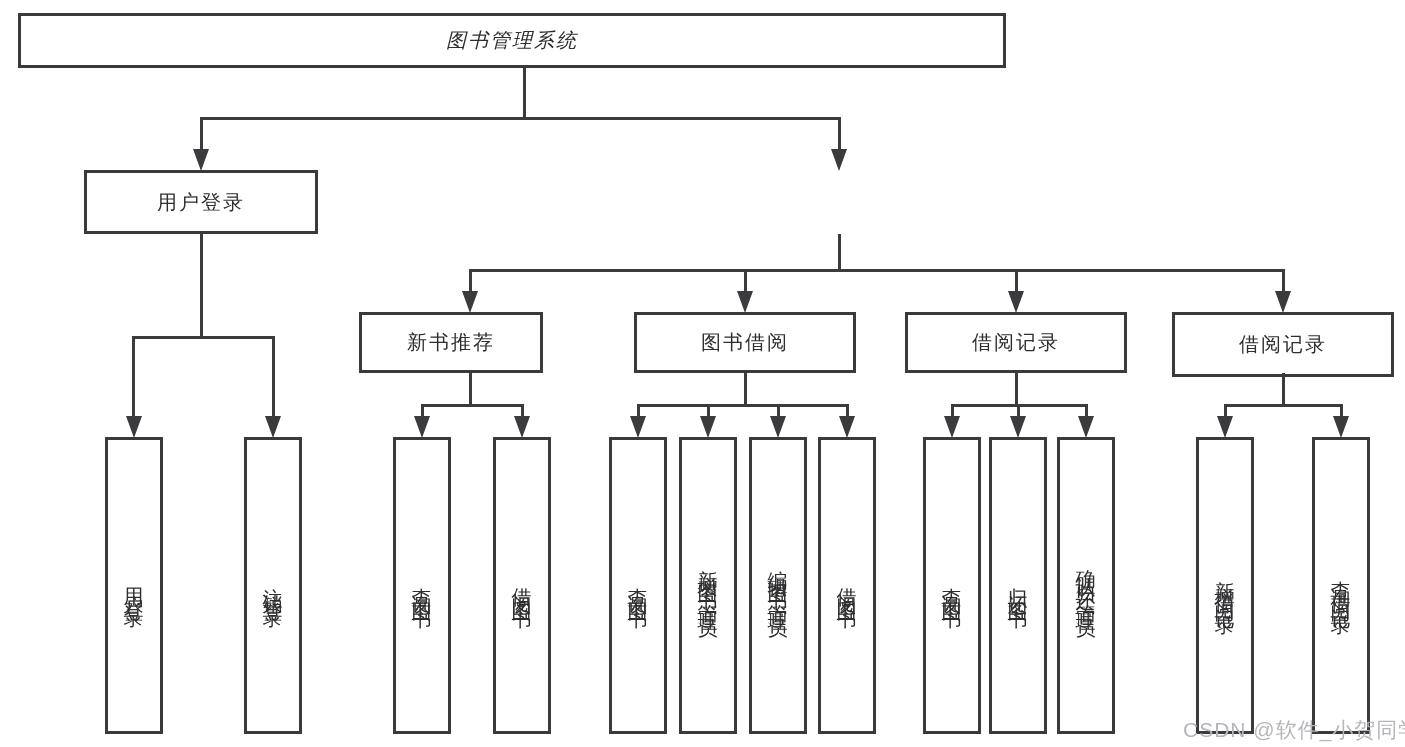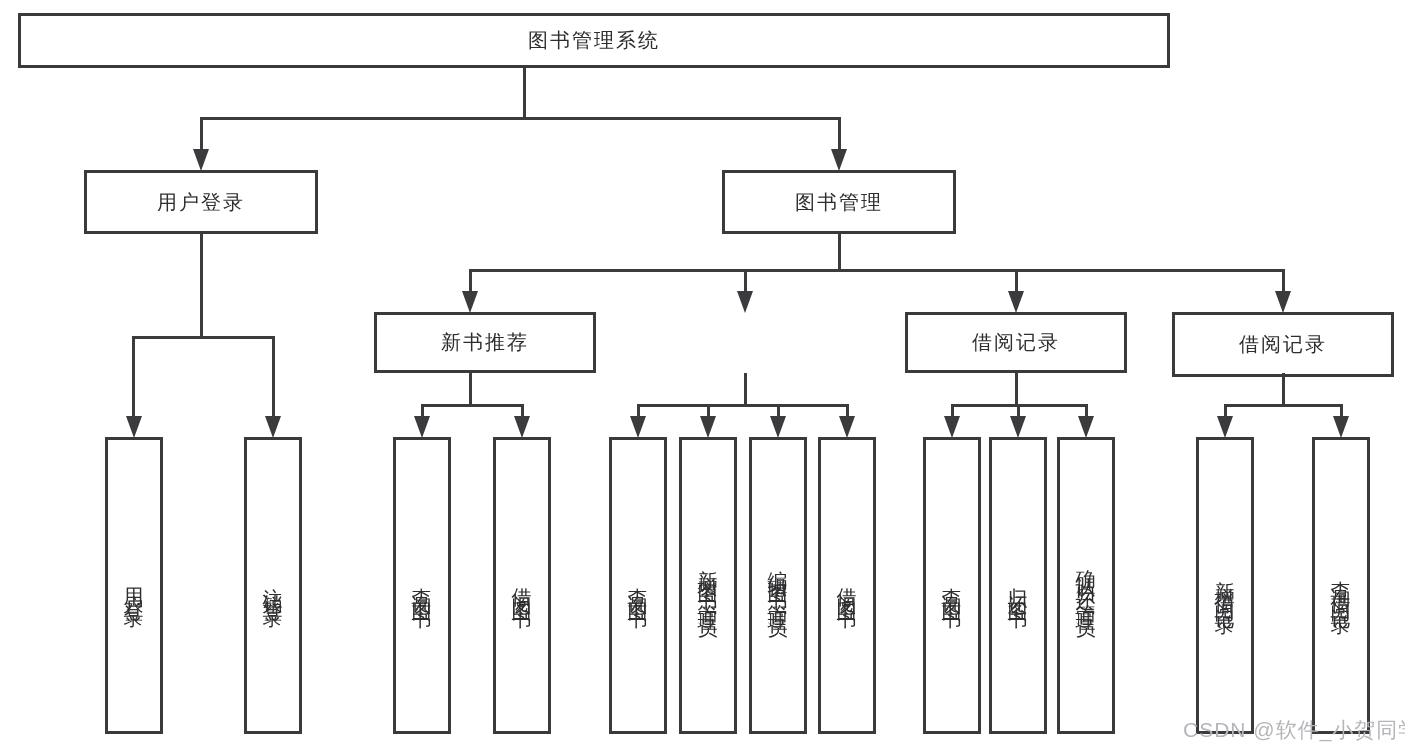--- a/index.html
+++ b/index.html
@@ -61,26 +61,26 @@
     color: #b6b6ba;
     letter-spacing: 1px;
     white-space: nowrap;
   }
 </style>
 </head>
 <body>
 
 <div class="canvas">
 
-  <div class="node" style="left:18px; top:13px; width:1152px; height:55px;">图书管理系统</div>
+  <div class="node" style="left:18px; top:13px; width:988px; height:55px;font-style:italic;">图书管理系统</div>
 
   <div class="node" style="left:84px; top:170px; width:234px; height:64px;">用户登录</div>
-  <div class="node" style="left:722px; top:170px; width:234px; height:64px;">图书管理</div>
 
-  <div class="node" style="left:374px; top:312px; width:222px; height:61px;">新书推荐</div>
+  <div class="node" style="left:359px; top:312px; width:184px; height:61px;">新书推荐</div>
+  <div class="node" style="left:634px; top:312px; width:222px; height:61px;">图书借阅</div>
   <div class="node" style="left:905px; top:312px; width:222px; height:61px;">借阅记录</div>
   <div class="node" style="left:1172px; top:312px; width:222px; height:65px;">借阅记录</div>
 
   <div class="leaf" style="left:105px; top:437px; width:58px; height:297px;">
     <span class="vtext">用户登录</span>
   </div>
   <div class="leaf" style="left:244px; top:437px; width:58px; height:297px;">
     <span class="vtext">注销登录</span>
   </div>
 

